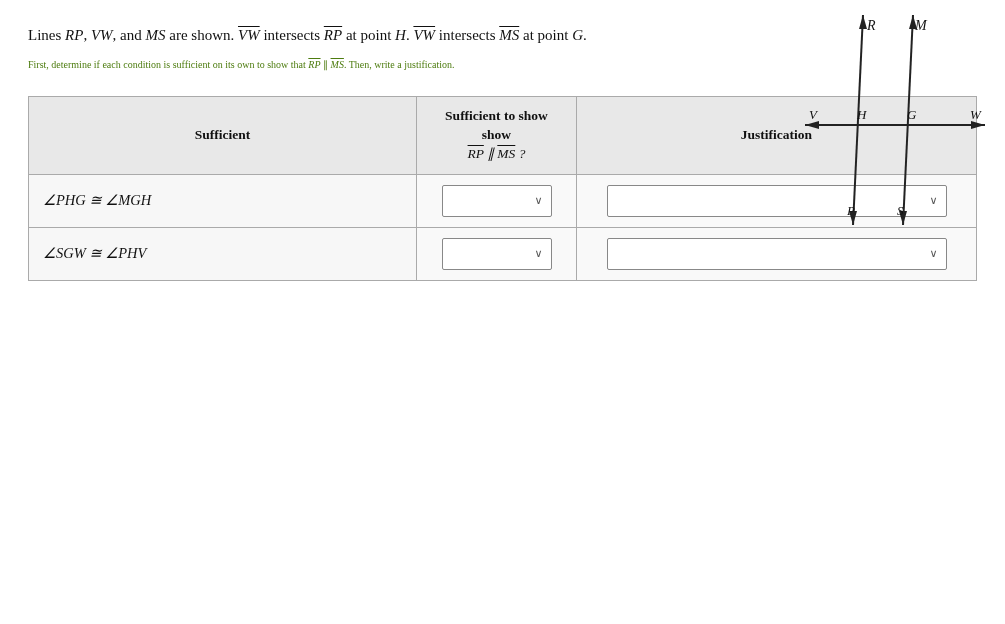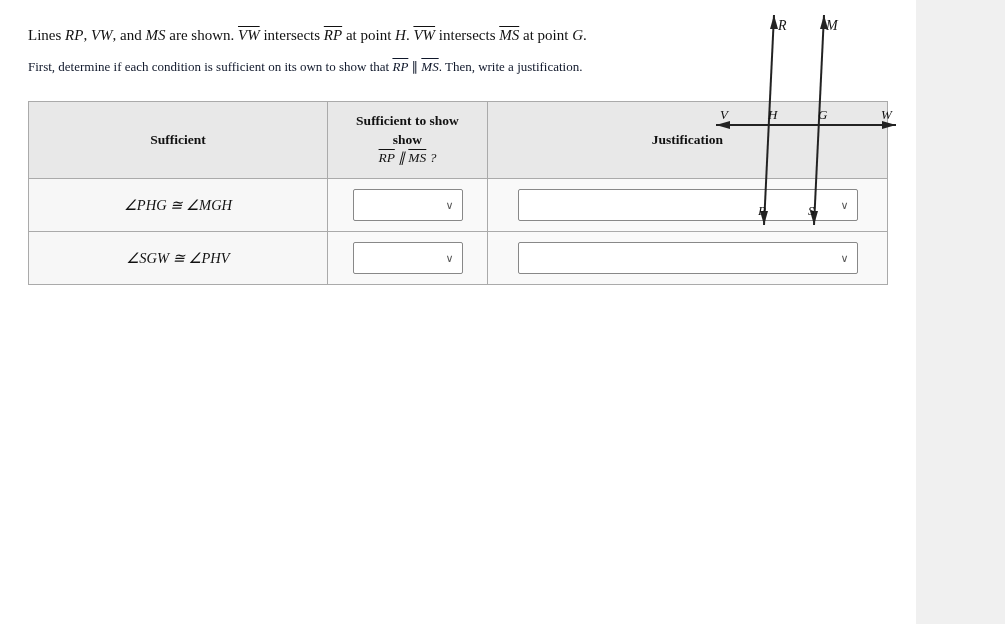--- a/index.html
+++ b/index.html
@@ -7,21 +7,21 @@
     body {
       font-family: Georgia, 'Times New Roman', serif;
       background: #f0f0f0;
       width: 1005px;
       min-height: 624px;
       overflow: hidden;
     }
 
     .page {
       background: #fff;
-      width: 916px;
+      width: 1005px;
       min-height: 624px;
       padding: 24px 28px 20px 28px;
       position: relative;
     }
 
     .problem-text {
       font-size: 15px;
       line-height: 1.5;
       color: #111;
       max-width: 700px;
@@ -42,23 +42,23 @@
       width: 200px;
       height: 220px;
     }
 
     .diagram-area svg {
       width: 100%;
       height: 100%;
     }
 
     .secondary-text {
-      font-size: 13px;
+      font-size: 10px;
       line-height: 1.55;
-      color: #0f172a;
+      color: #4d7c0f;
       max-width: 660px;
       margin-top: 8px;
       margin-bottom: 24px;
     }
 
     
     .data-table {
       width: 100%;
       border-collapse: collapse;
       border: 1px solid #aaa;
@@ -75,21 +75,21 @@
     }
 
     .data-table th {
       background: #e8e8e8;
       font-weight: bold;
       font-size: 13.5px;
       line-height: 1.4;
     }
 
     .data-table td.condition-cell {
-      text-align: center;
+      text-align: left;
       background: #f7f7f7;
       font-style: italic;
       font-size: 14.5px;
     }
 
     .data-table td.dropdown-cell {
       width: 160px;
       background: #f9f9f9;
     }
 

